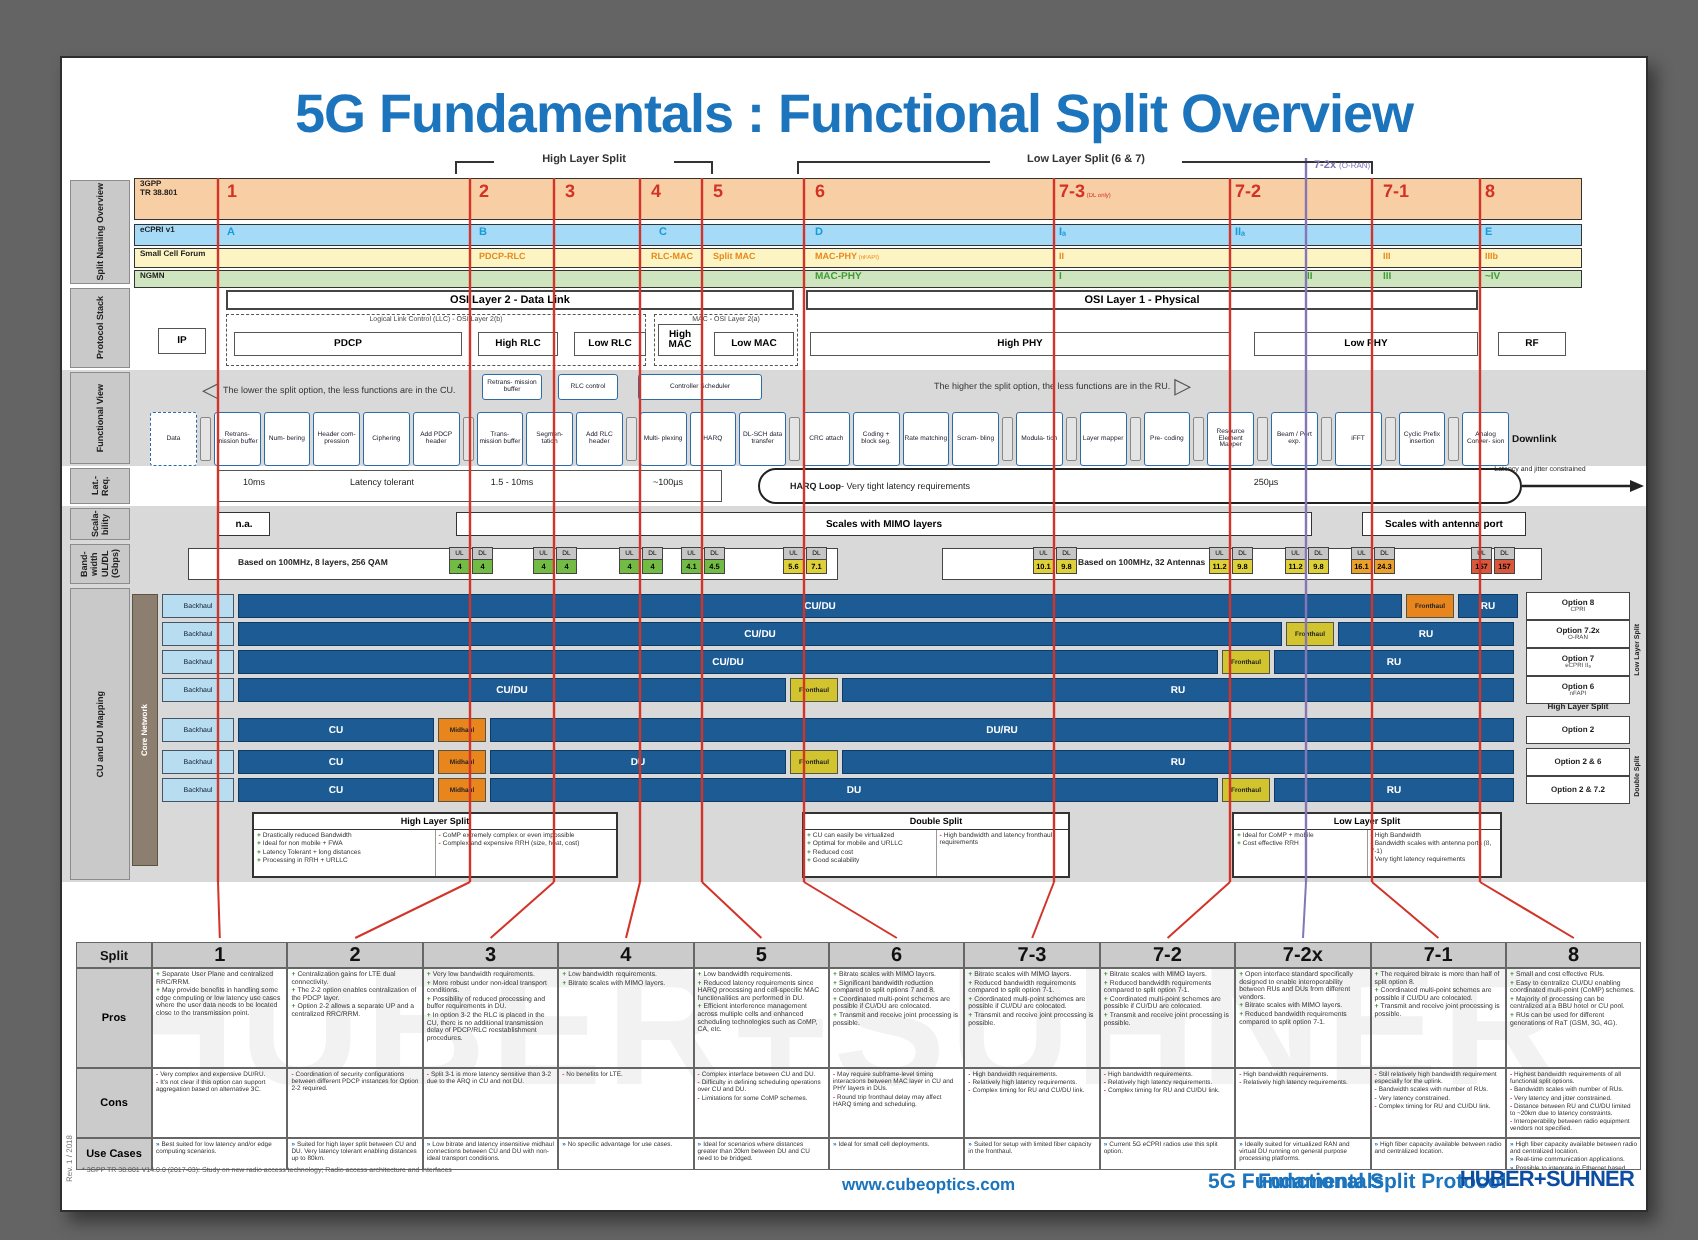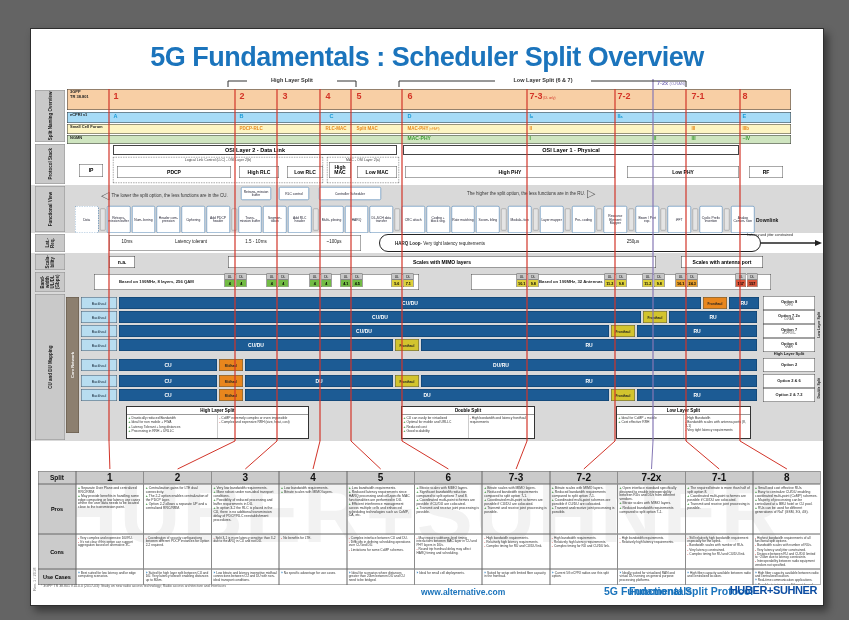--- a/index.html
+++ b/index.html
@@ -97,27 +97,27 @@
   .corner{font-size:13px;}
   .tl{background:#cbcbcb;font-weight:bold;font-size:11px;display:flex;align-items:center;justify-content:center;
     text-align:center;line-height:1.1;}
   .footnote{font-size:7px;color:#555;white-space:nowrap;}
   svg.overlay{position:absolute;left:0;top:0;z-index:30;pointer-events:none;}
 </style>
 </head>
 <body>
 
 <div id="poster">
-  <div class="title">5G Fundamentals : Scheduler Split Overview</div>
+  <div class="title">5G Fundamentals : Functional Split Overview</div>
   <div class="blabel bl-high">High Layer Split</div>
   <div class="blabel bl-low">Low Layer Split (6 &amp; 7)</div>
   <div class="blabel bl-x72"><span>7-2x</span> <span class="x72sub">(O-RAN)</span></div>
   <div class="watermark">HUBER+SUHNER</div>
   <div class="revnote">Rev. 1 / 2018</div>
-  <div class="footer-url">www.alternative.com</div>
+  <div class="footer-url">www.cubeoptics.com</div>
   <div class="footer-series">5G Fundamentals</div>
   <div class="footer-product">Functional Split Protocol</div>
   <div class="footer-logo">HUBER+SUHNER</div>
 <div class="band2" style="top: 60px; height: 108px;">
       <div class="abs sidebox" style="left: 8px; top: 2px; width: 60px; height: 104px;">
         <div class="vlabel">Split Naming Overview</div>
       </div>
       <div class="abs nrow" style="left: 72px; top: 0px; width: 1448px; height: 42px; background: rgb(248, 207, 165);">
         <div class="nlabel">3GPP
 TR 38.801</div>

